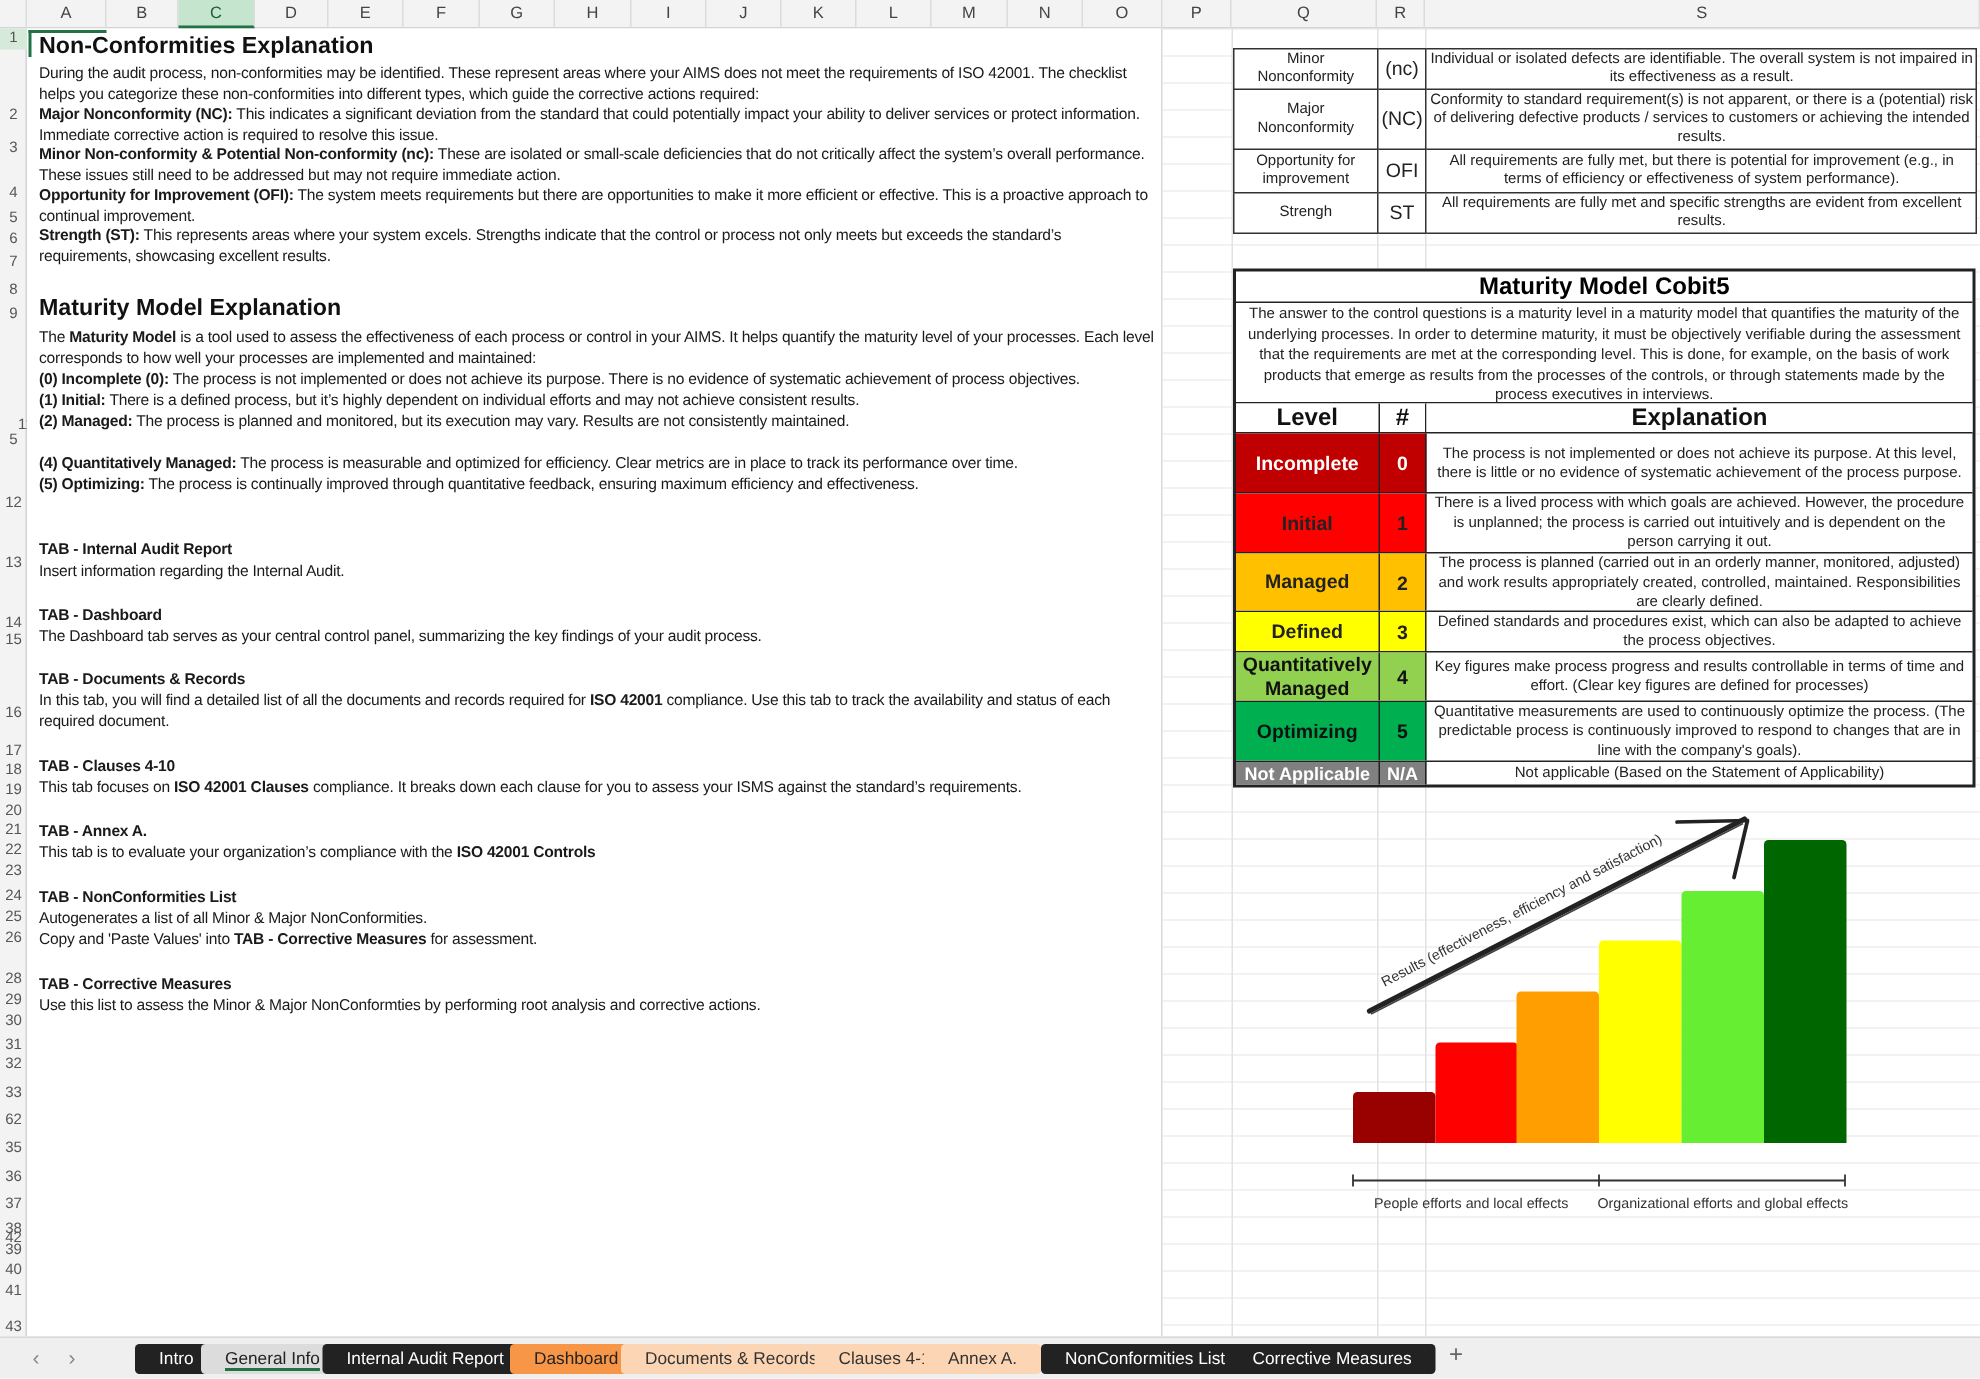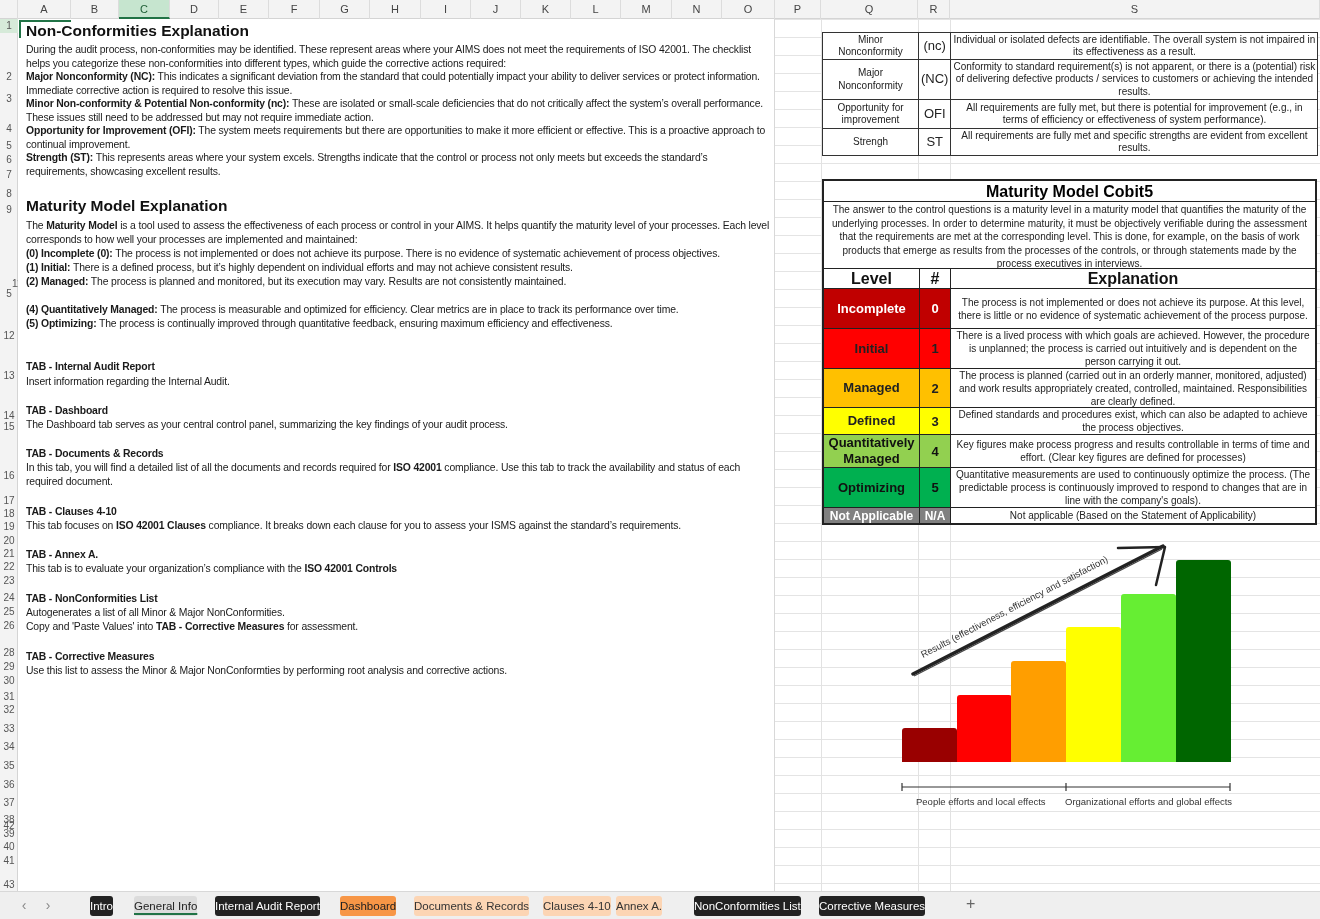--- a/index.html
+++ b/index.html
@@ -32,21 +32,21 @@
   .mm .lvl { width: 96px; display: flex; align-items: center; justify-content: center; text-align: center; font-weight: bold; font-size: 13px; line-height: 16px; border-right: 1px solid #222; }
   .mm .num { width: 31px; display: flex; align-items: center; justify-content: center; font-weight: bold; font-size: 13px; border-right: 1px solid #222; }
   .mm .exp { flex: 1; display: flex; align-items: center; justify-content: center; text-align: center; font-size: 10px; line-height: 13px; color: #222; padding: 0 3px; }
   .mm .hdr .lvl, .mm .hdr .num, .mm .hdr .exp { font-size: 16px; font-weight: bold; color: #111; background: #fff; }
 
   .chart { position: absolute; left: 890px; top: 540px; width: 360px; height: 280px; }
   .bar { position: absolute; bottom: 58px; border-radius: 3px 3px 0 0; }
 
   .tabbar { position: absolute; left: 0; top: 891px; width: 1320px; height: 28px; background: #efefef; border-top: 1px solid #d8d8d8; }
   .navbtn { position: absolute; top: 5px; font-size: 14px; color: #888; width: 16px; text-align: center; }
-  .tab { position: absolute; top: 4px; height: 20px; line-height: 20px; font-size: 11.5px; padding: 0 0; border-radius: 3px; white-space: nowrap; }
+  .tab { position: absolute; top: 4px; height: 20px; line-height: 20px; font-size: 11.5px; padding: 0 16px; border-radius: 3px; white-space: nowrap; }
   .tab.dark { background: #222; color: #fff; }
   .tab.active { background: #dcdcdc; color: #222; text-decoration: underline; text-decoration-color: #217346; text-decoration-thickness: 2px; text-underline-offset: 3px; }
   .tab.orange { background: #f79646; color: #222; }
   .tab.peach { background: #fcd5b4; color: #333; }
   .addtab { position: absolute; top: 3px; left: 966px; font-size: 16px; color: #666; }
 </style>
 </head>
 <body>
 
 <div class="colhdr">
@@ -102,21 +102,21 @@
       <div class="r" style="top: 572px; height: 14px; line-height: 14px;">24</div>
       <div class="r" style="top: 586px; height: 14px; line-height: 14px;">25</div>
       <div class="r" style="top: 600px; height: 14px; line-height: 14px;">26</div>
       <div class="r" style="top: 614px; height: 13px; line-height: 13px; padding-left: 48px;">27</div>
       <div class="r" style="top: 627px; height: 14px; line-height: 14px;">28</div>
       <div class="r" style="top: 641px; height: 14px; line-height: 14px;">29</div>
       <div class="r" style="top: 655px; height: 13px; line-height: 13px;">30</div>
       <div class="r" style="top: 671px; height: 14px; line-height: 14px;">31</div>
       <div class="r" style="top: 684px; height: 14px; line-height: 14px;">32</div>
       <div class="r" style="top: 701px; height: 18px; line-height: 18px;">33</div>
-      <div class="r" style="top: 719px; height: 18px; line-height: 18px;">34</div>
+      <div class="r" style="top: 719px; height: 18px; line-height: 18px;">62</div>
       <div class="r" style="top: 738px; height: 18px; line-height: 18px;">35</div>
       <div class="r" style="top: 757px; height: 18px; line-height: 18px;">36</div>
       <div class="r" style="top: 775px; height: 18px; line-height: 18px;">37</div>
       <div class="r" style="top: 794px; height: 14px; line-height: 14px;">38</div>
       <div class="r" style="top: 808px; height: 13px; line-height: 13px;">39</div>
       <div class="r" style="top: 821px; height: 14px; line-height: 14px;">40</div>
       <div class="r" style="top: 835px; height: 13px; line-height: 13px;">41</div>
       <div class="r" style="top: 800px; height: 13px; line-height: 13px; text-align: center;">42</div>
       <div class="r" style="top: 861px; height: 10px; line-height: 10px;">43</div>
     </div>

